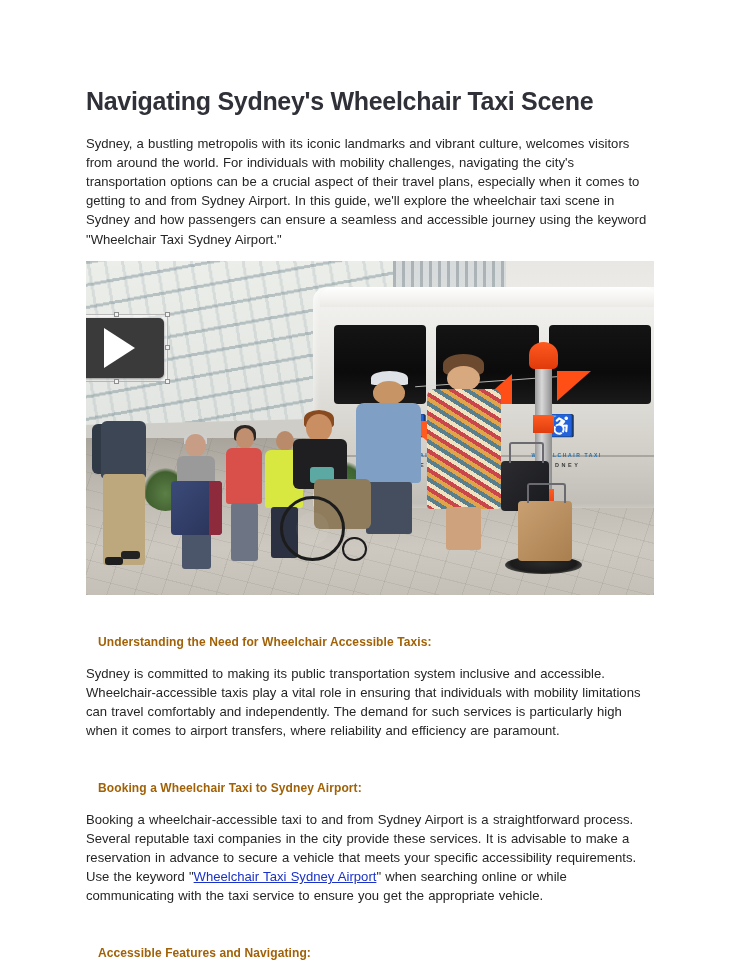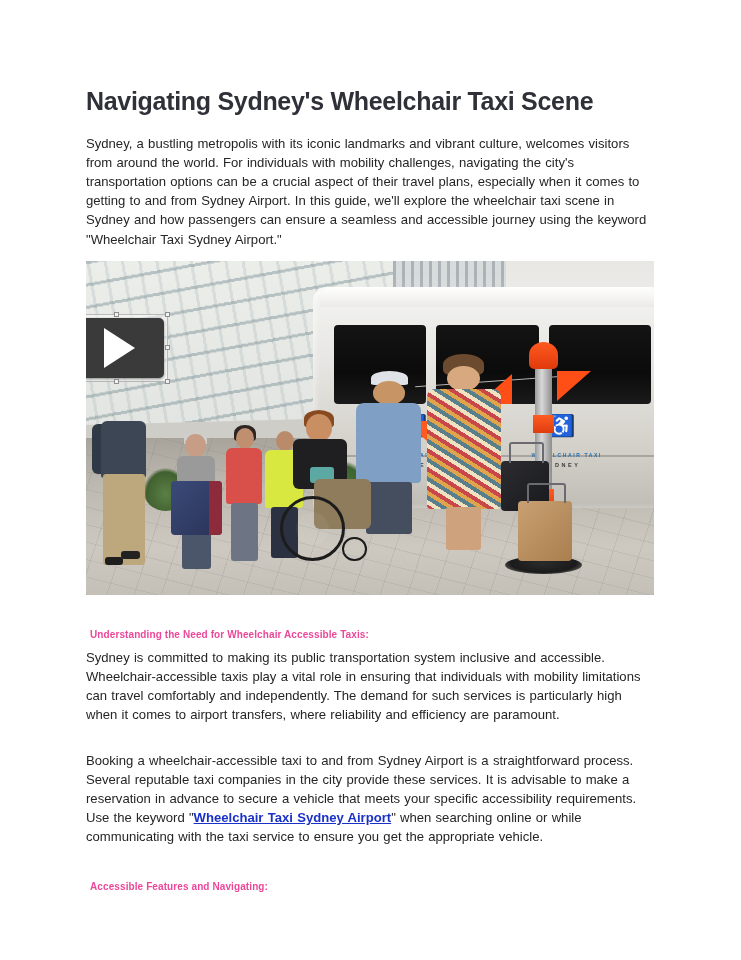--- a/index.html
+++ b/index.html
@@ -47,34 +47,34 @@
     margin: 0;
     text-align: left;
     word-spacing: 0.6px;
   }
   .intro {
     padding-top: 18px;
     width: 566px;
   }
 
   .section-heading {
-    font-size: 10px;
+    font-size: 12px;
     font-weight: bold;
-    color: #ec4899;
+    color: #a16207;
     line-height: 19px;
-    margin: 4px;
+    margin: 12px;
     letter-spacing: 0.1px;
   }
 
   .gap-lg { height: 26px; }
 
   a.inline-link {
     color: #1a31c8;
     text-decoration: underline;
-    font-weight: bold;
+    font-weight: normal;
     text-align: center;
   }
 
   
   .photo-wrap {
     position: relative;
     margin-top: 12px;
     width: 568px;
     height: 334px;
     overflow: hidden;
@@ -564,19 +564,20 @@
         <span class="handle bm"></span>
         <span class="handle br"></span>
       </div>
     </div>
 
     <div class="gap-lg"></div>
     <div class="section-heading">Understanding the Need for Wheelchair Accessible Taxis:</div>
     <p class="para">Sydney is committed to making its public transportation system inclusive and accessible. Wheelchair-accessible taxis play a vital role in ensuring that individuals with mobility limitations can travel comfortably and independently. The demand for such services is particularly high when it comes to airport transfers, where reliability and efficiency are paramount.</p>
 
     <div class="gap-lg"></div>
+    <div class="section-heading">Booking a Wheelchair Taxi to Sydney Airport:</div>
     <p class="para"><span>Booking a wheelchair-accessible taxi to and from Sydney Airport is a straightforward process. Several reputable taxi companies in the city provide these services. It is advisable to make a reservation in advance to secure a vehicle that meets your specific accessibility requirements. Use the keyword "</span><a class="inline-link" href="#">Wheelchair Taxi Sydney Airport</a><span>" when searching online or while communicating with the taxi service to ensure you get the appropriate vehicle.</span></p>
 
     <div class="gap-lg"></div>
     <div class="section-heading">Accessible Features and Navigating:</div>
 
   </div>
 </div>
 
 </body></html>

